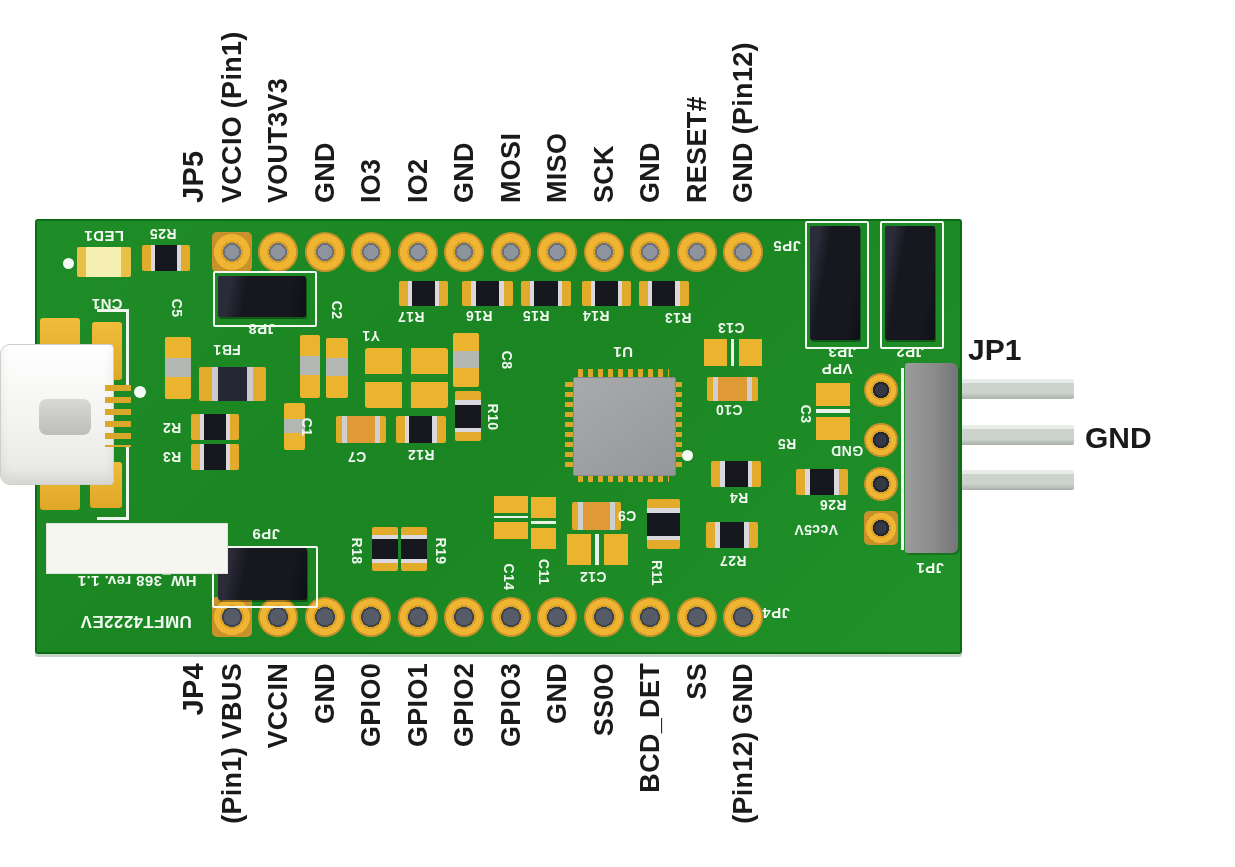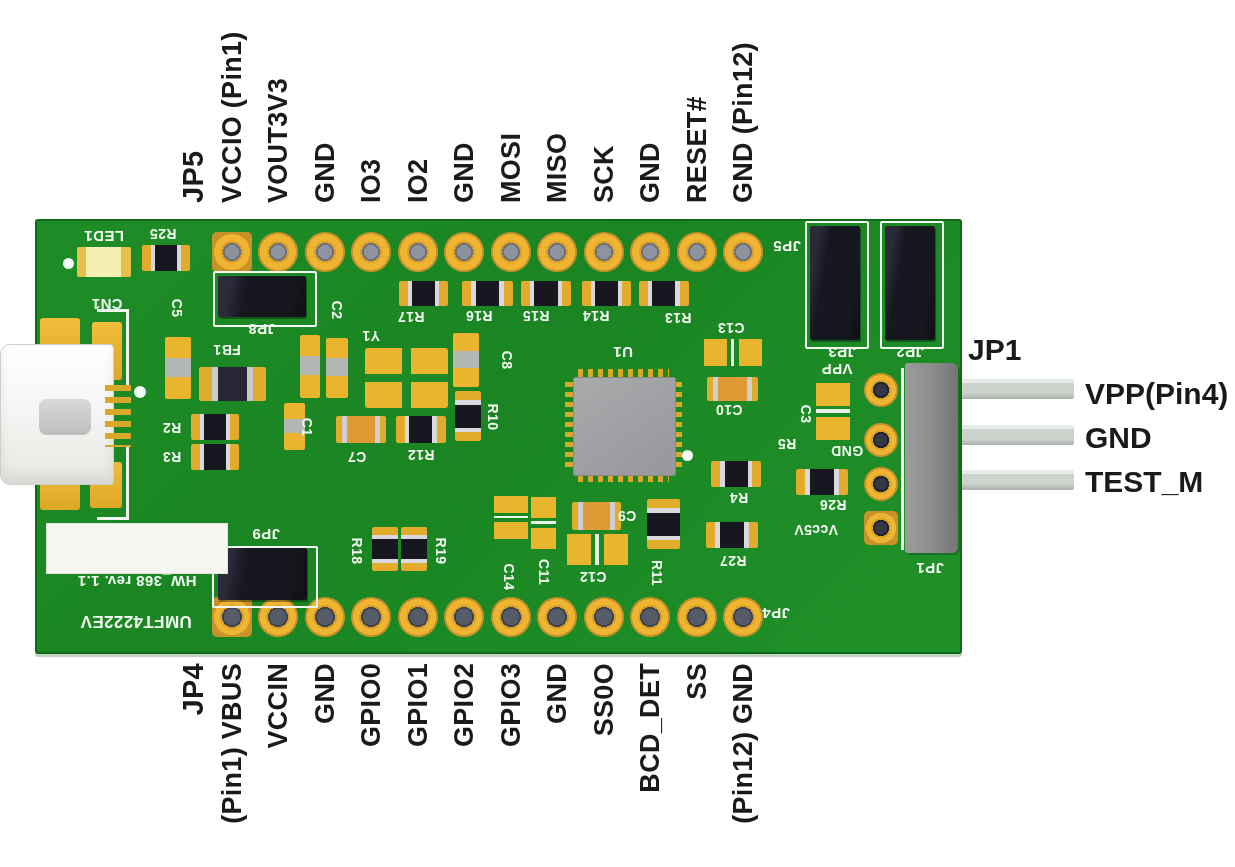--- a/index.html
+++ b/index.html
@@ -95,23 +95,21 @@
   <div class="plab botl" style="left:572px;top:853px">GND</div>
   <div class="plab botl" style="left:619px;top:853px">SS0O</div>
   <div class="plab botl" style="left:665px;top:853px">BCD_DET</div>
   <div class="plab botl" style="left:712px;top:853px">SS</div>
   <div class="plab botl" style="left:758px;top:853px">(Pin12) GND</div>
 
   <div class="jp1lab">JP1</div>
   <div class="hpin" style="left:956px;top:379px"></div>
   <div class="hpin" style="left:956px;top:425px"></div>
   <div class="hpin" style="left:956px;top:470px"></div>
-  <div class="rlab" style="top:374px">VPP(Pin4)</div>
   <div class="rlab" style="top:418px">GND</div>
-  <div class="rlab" style="top:462px">TEST_M</div>
 
   <div class="board"></div>
 
   <div class="pad t sq" style="left:212px;top:232px"></div>
   <div class="pad t" style="left:258px;top:232px"></div>
   <div class="pad t" style="left:305px;top:232px"></div>
   <div class="pad t" style="left:351px;top:232px"></div>
   <div class="pad t" style="left:398px;top:232px"></div>
   <div class="pad t" style="left:444px;top:232px"></div>
   <div class="pad t" style="left:491px;top:232px"></div>

